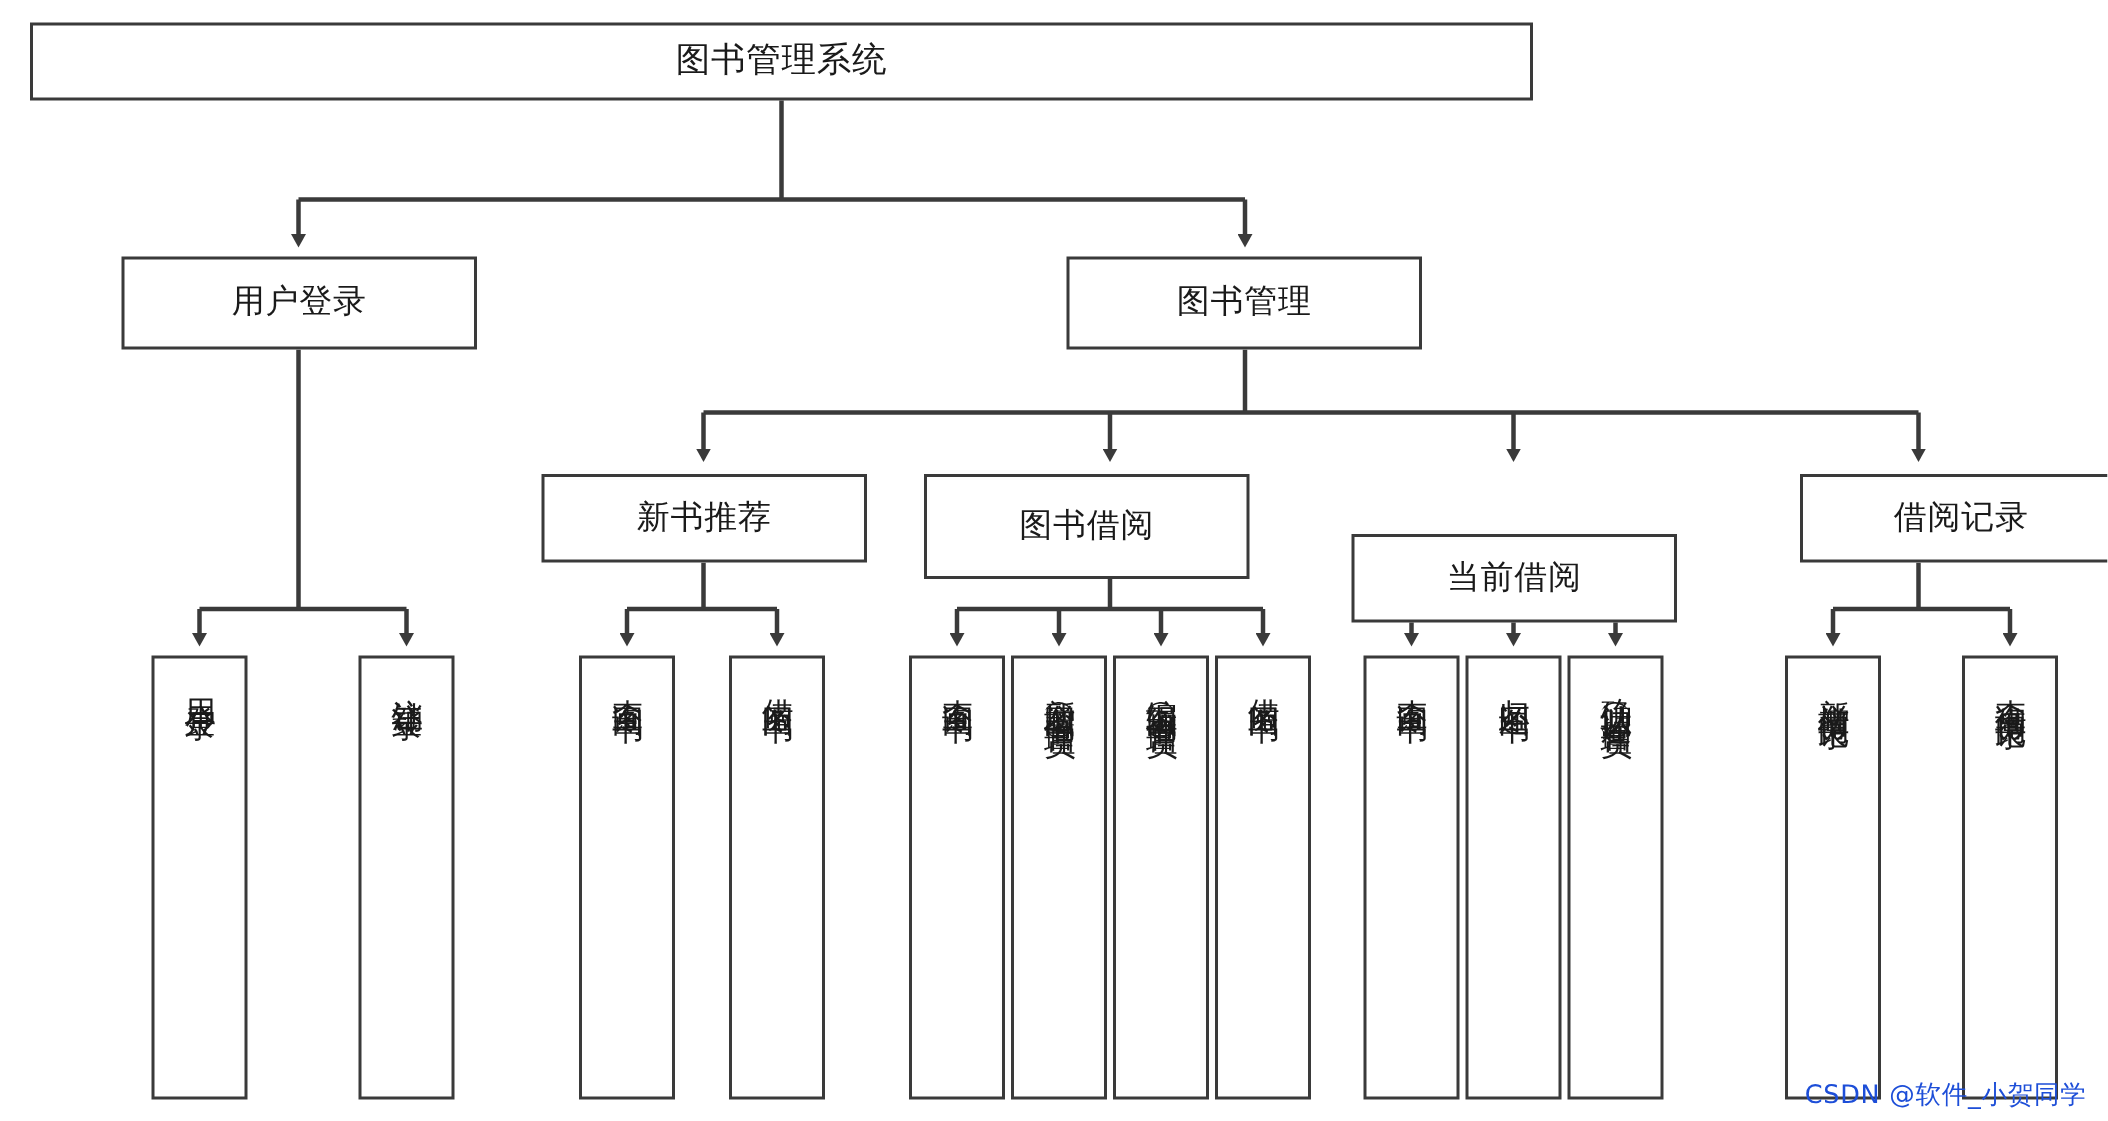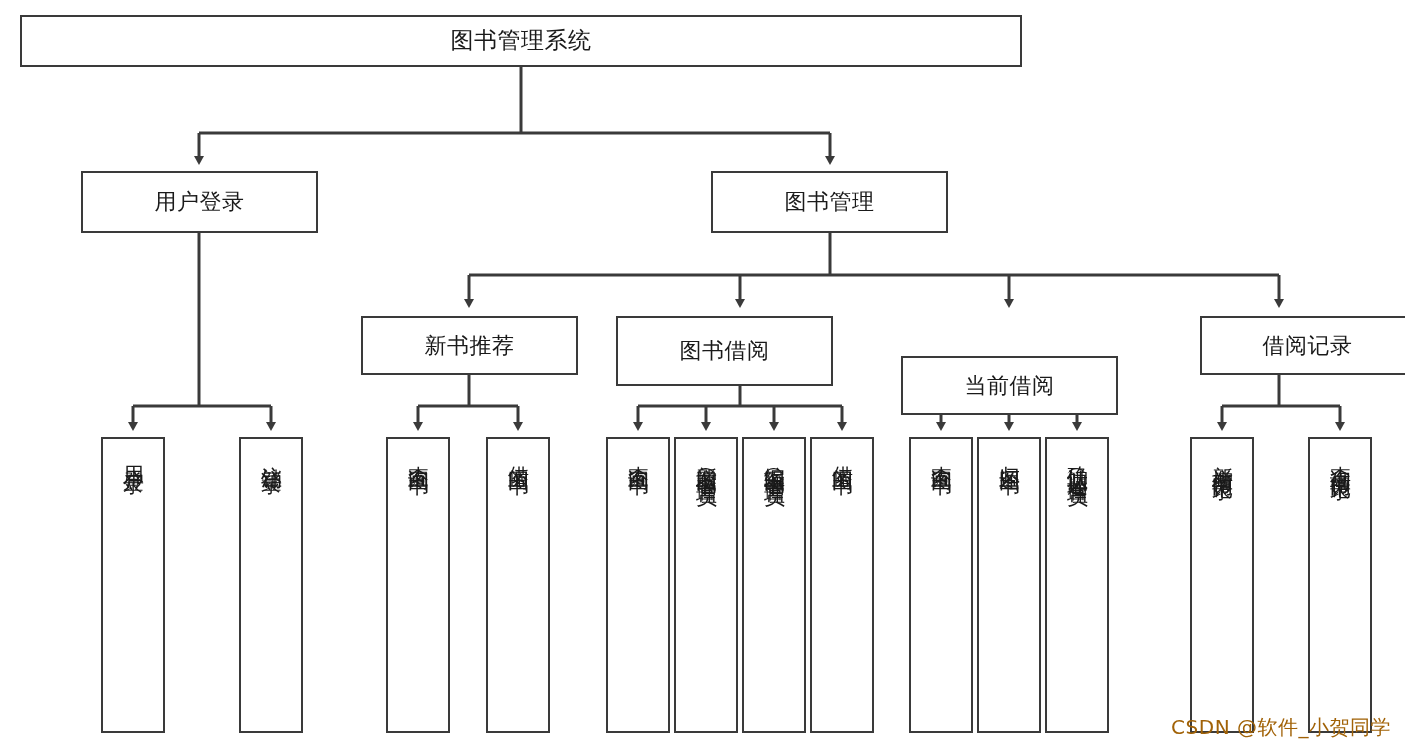--- a/index.html
+++ b/index.html
@@ -62,22 +62,22 @@
     text-orientation: upright;
     -webkit-text-orientation: upright;
     letter-spacing: 3px;
     line-height: 1;
     white-space: nowrap;
   }
   .wm {
     position: absolute;
     right: 14px;
     bottom: 6px;
-    font-size: 20px;
-    color: #a16207;
+    font-size: 17px;
+    color: #1d4ed8;
     letter-spacing: 0.5px;
     z-index: 5;
     white-space: nowrap;
   }
 </style>
 </head>
 <body>
 
 <div id="canvas">
 

